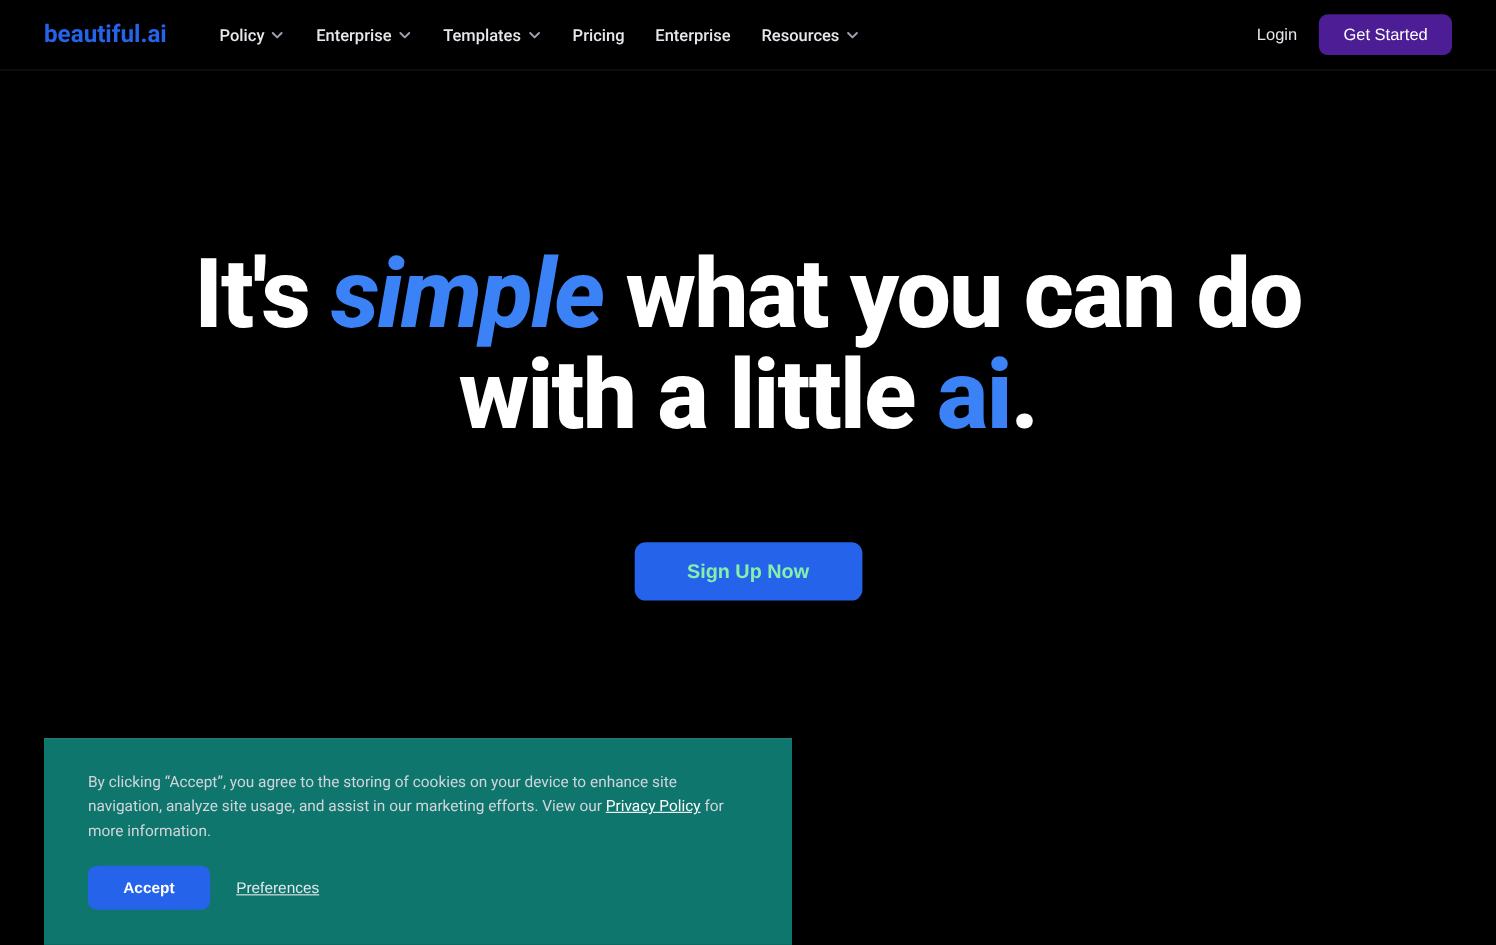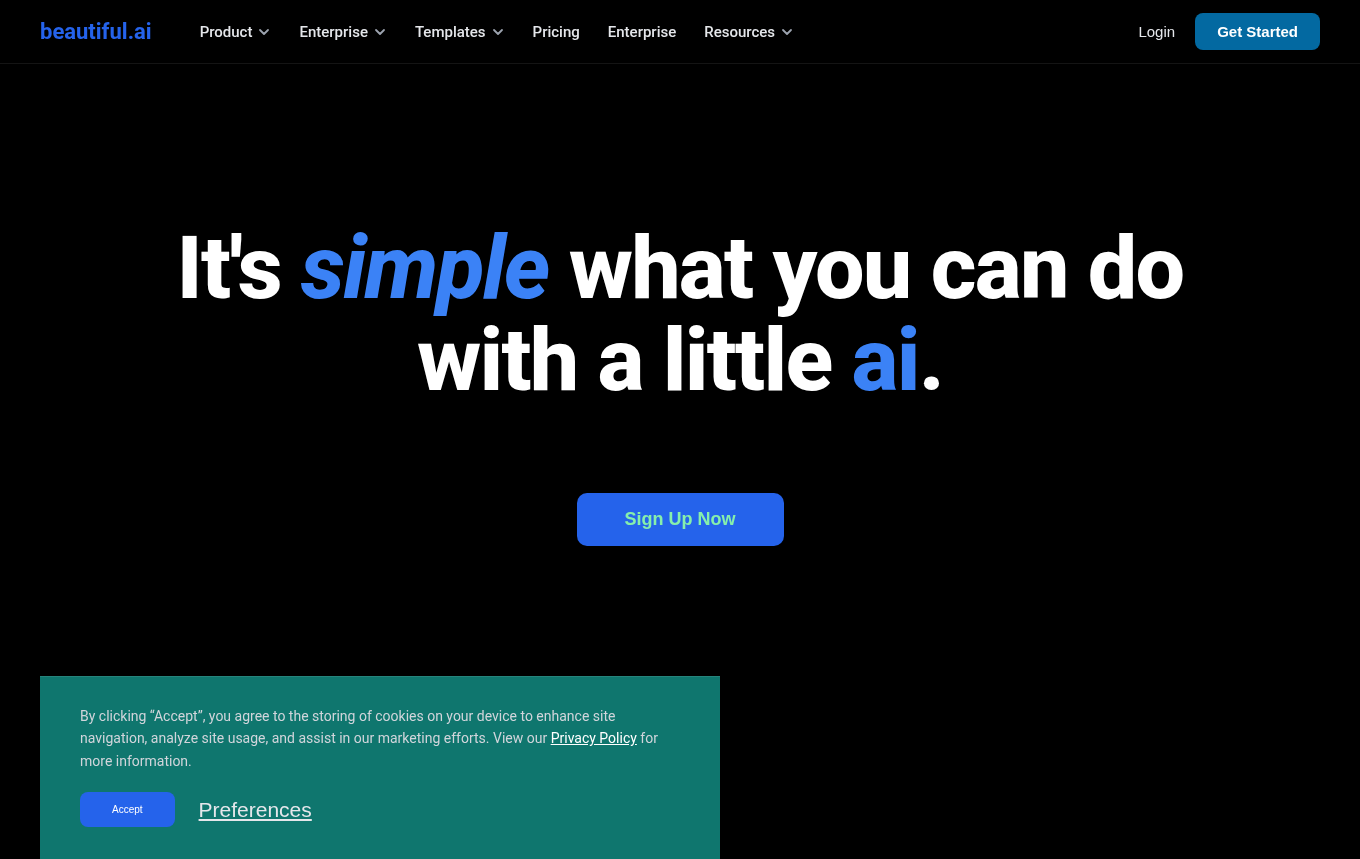--- a/index.html
+++ b/index.html
@@ -89,24 +89,24 @@
       font-weight: 500;
       cursor: pointer;
       padding: 8px 12px;
       border-radius: 6px;
       background: none;
       border: none;
       transition: background 0.15s;
     }
 
     .get-started-btn {
-      background: #0369a1;
+      background: #4c1d95;
       color: #fff;
       font-size: 15px;
-      font-weight: 700;
+      font-weight: 400;
       padding: 10px 22px;
       border-radius: 8px;
       border: none;
       cursor: pointer;
       transition: background 0.15s;
     }
 
     
     .hero {
       display: flex;
@@ -192,51 +192,51 @@
 
     .cookie-actions {
       display: flex;
       align-items: center;
       gap: 24px;
     }
 
     .accept-btn {
       background: #2563eb;
       color: #fff;
-      font-size: 10px;
-      font-weight: 400;
+      font-size: 14px;
+      font-weight: 700;
       padding: 12px 32px;
       border-radius: 8px;
       border: none;
       cursor: pointer;
       transition: background 0.15s;
     }
 
     .preferences-btn {
       background: none;
       color: #e5e7eb;
-      font-size: 21px;
+      font-size: 14px;
       font-weight: 500;
       border: none;
       cursor: pointer;
       text-decoration: underline;
       padding: 0;
     }
   </style>
 </head>
 <body>
 
 <nav class="navbar">
   <div class="navbar-left">
     <a class="logo">
       <span>beautiful.</span><span style="color:#2563eb">ai</span>
     </a>
     <div class="nav-links">
       <div class="nav-item">
-        <span>Product</span>
+        <span>Policy</span>
         <span class="chevron-icon">
           <svg width="12" height="12" viewBox="0 0 12 12" fill="none">
               <path d="M2 4l4 4 4-4" stroke="#9ca3af" stroke-width="1.8" stroke-linecap="round" stroke-linejoin="round"></path>
             </svg>
         </span>
       </div>
       <div class="nav-item">
         <span>Enterprise</span>
         <span class="chevron-icon">
           <svg width="12" height="12" viewBox="0 0 12 12" fill="none">

